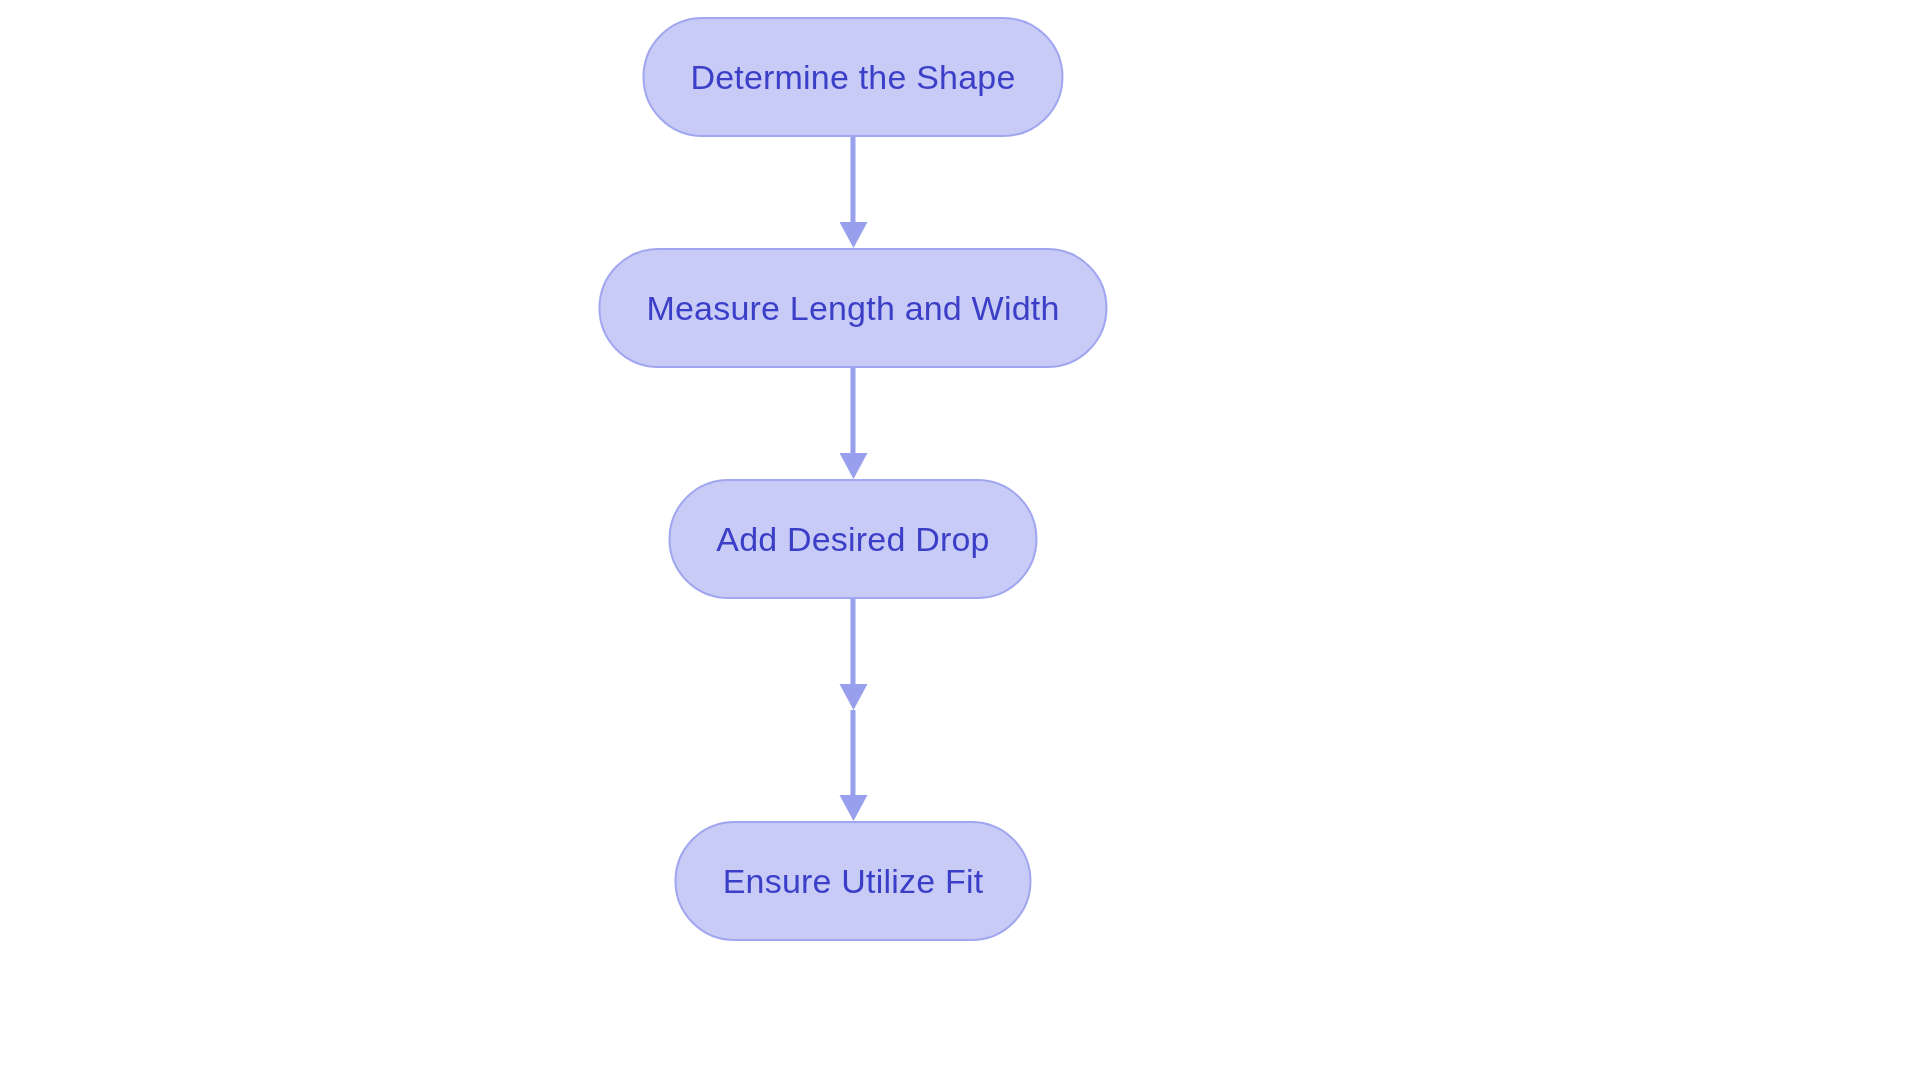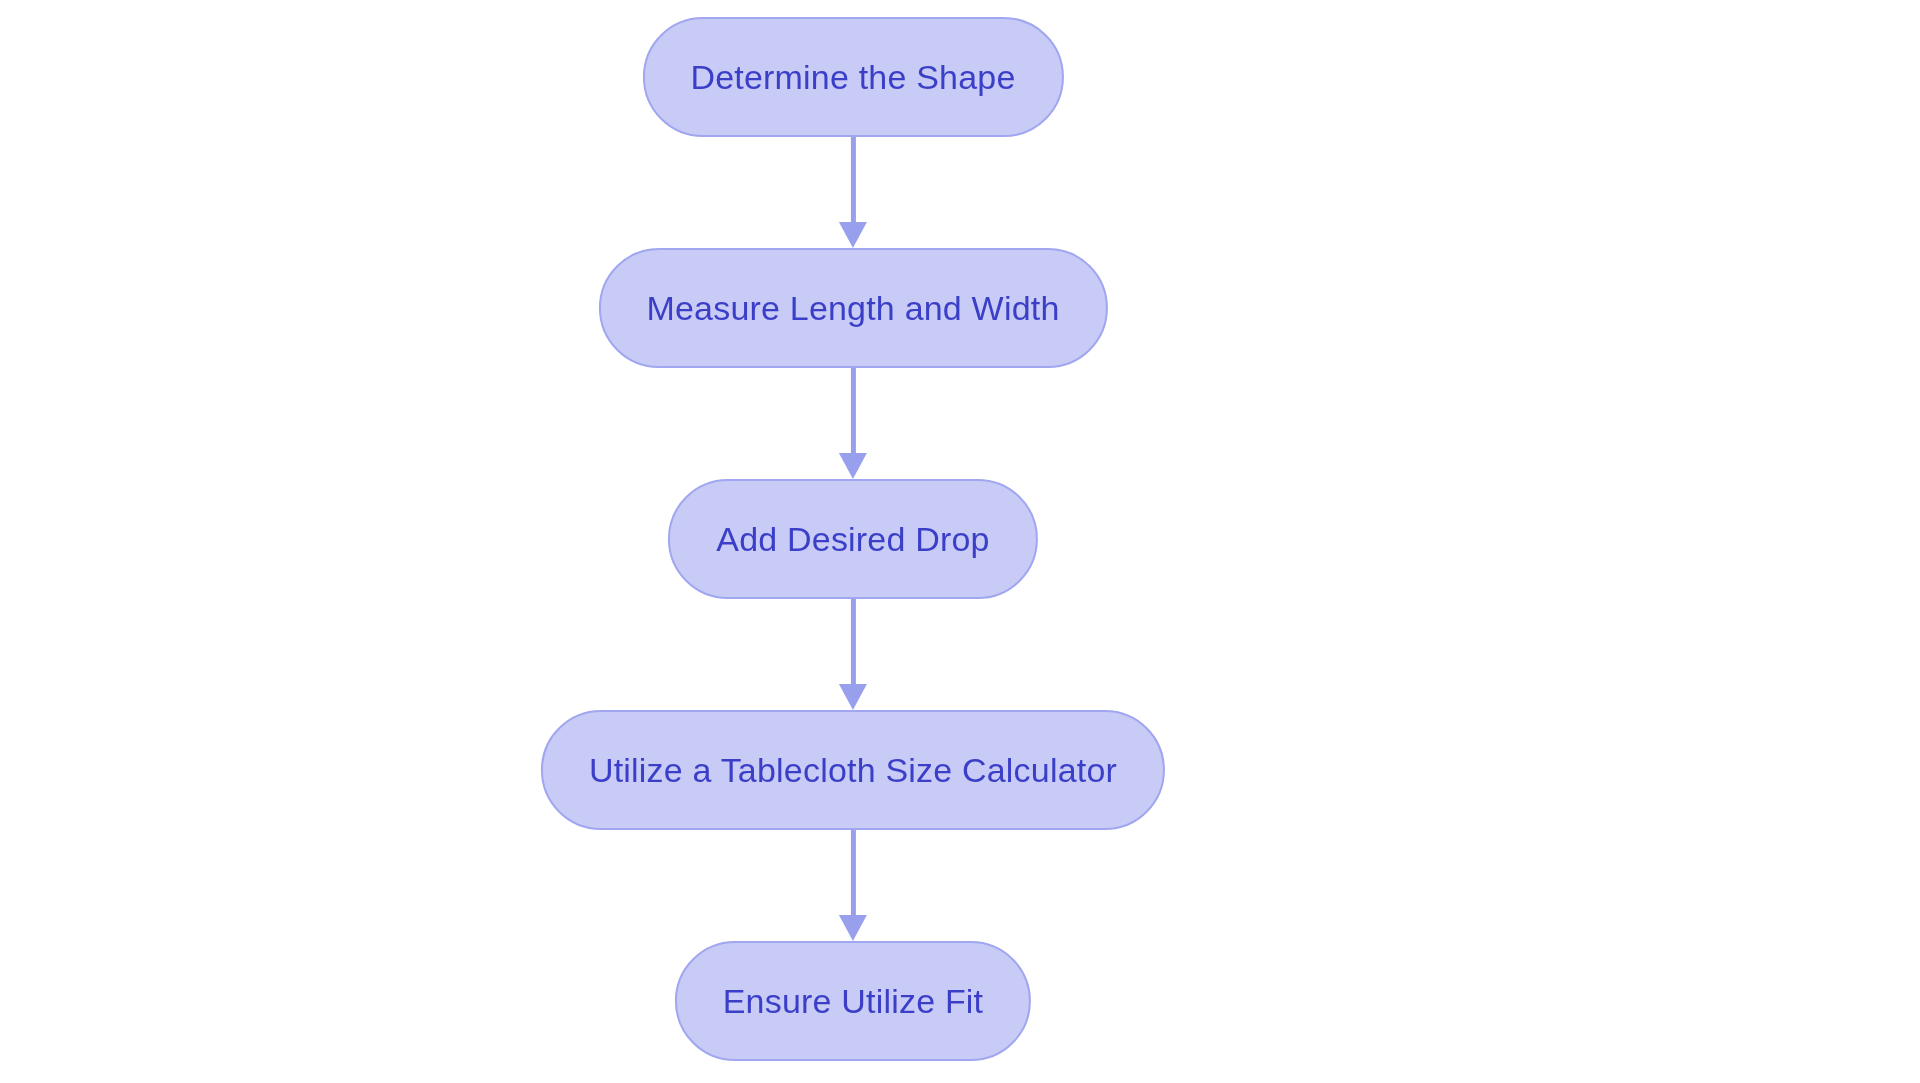--- a/index.html
+++ b/index.html
@@ -97,23 +97,20 @@
 
     <div class="node node-3">
       <span>Add Desired Drop</span>
     </div>
 
     <div class="arrow">
       <div class="arrow-line"></div>
       <div class="arrow-head"></div>
     </div>
 
-    <div class="node node-4">
-      <span>Utilize a Tablecloth Size Calculator</span>
-    </div>
 
     <div class="arrow">
       <div class="arrow-line"></div>
       <div class="arrow-head"></div>
     </div>
 
     <div class="node node-5">
       <span>Ensure Utilize Fit</span>
     </div>
 

